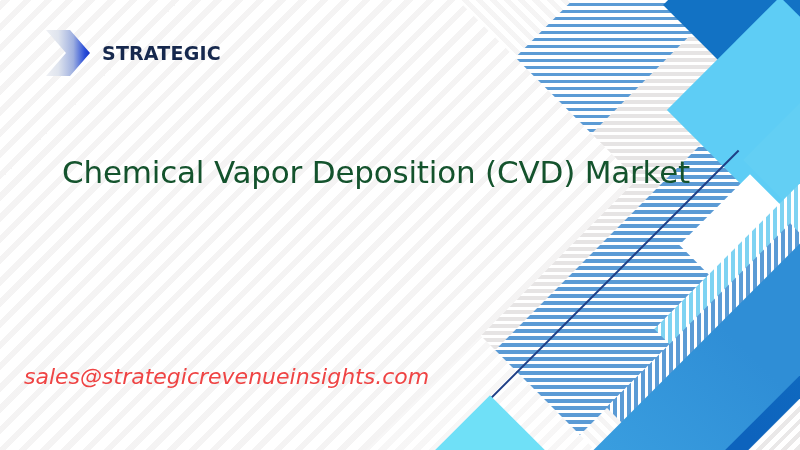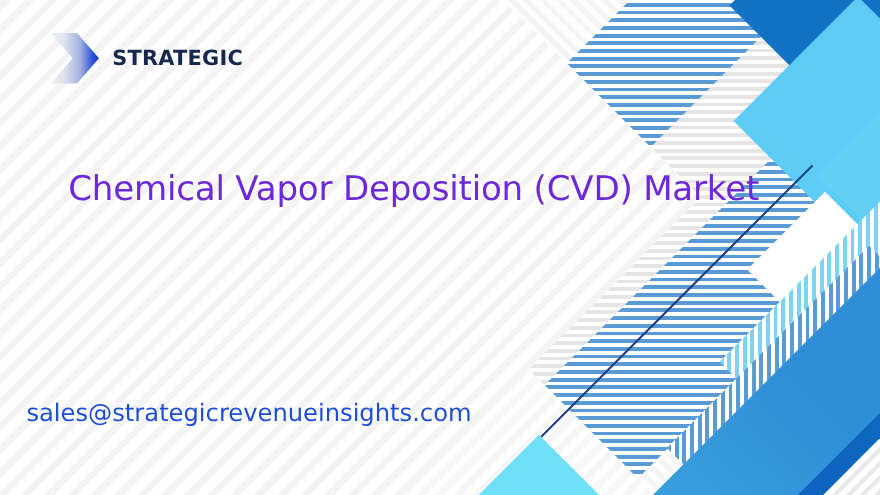--- a/index.html
+++ b/index.html
@@ -92,34 +92,35 @@
     white-space:nowrap;
   }
 
   
   #title{
     position:absolute;
     left:62px;top:152px;
     font-size:31px;
     line-height:40px;
     font-weight:400;
-    color:#6d28d9;
+    color:#14532d;
     letter-spacing:-0.2px;
     white-space:nowrap;
     z-index:5;
   }
   #email{
     position:absolute;
     left:24px;top:362px;
     font-size:22px;
     line-height:30px;
     font-weight:400;
-    color:#1d4ed8;
+    color:#ef4444;
     white-space:nowrap;
     z-index:5;
+    font-style:italic;
   }
 </style>
 </head>
 <body>
 
 <div id="slide">
 
   <div id="artwork">
 
     <div class="shape gray-texture"></div>

